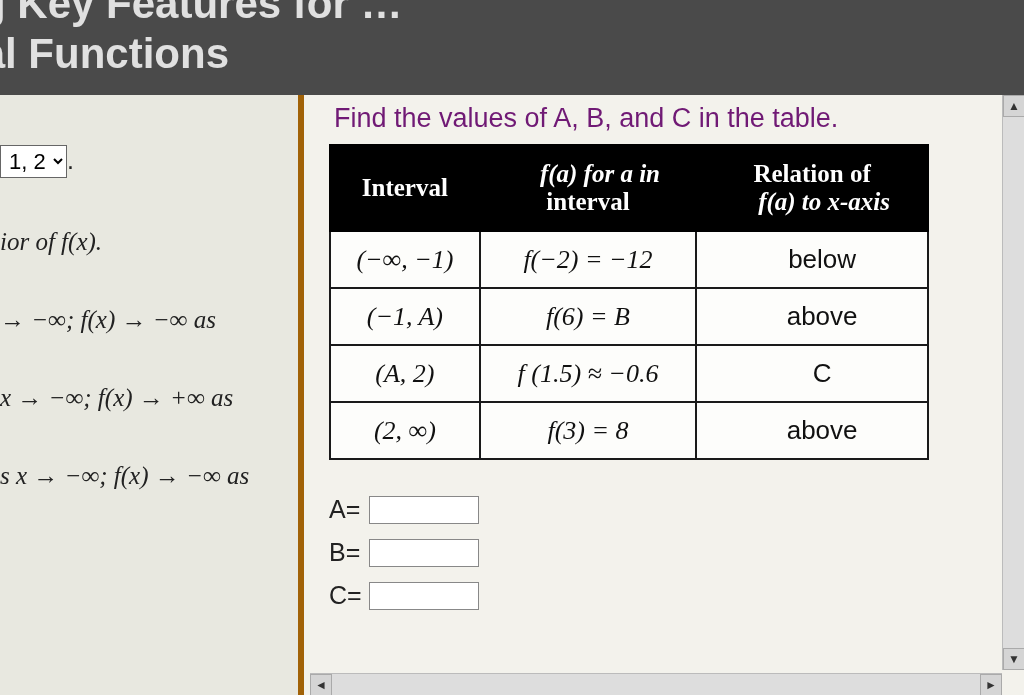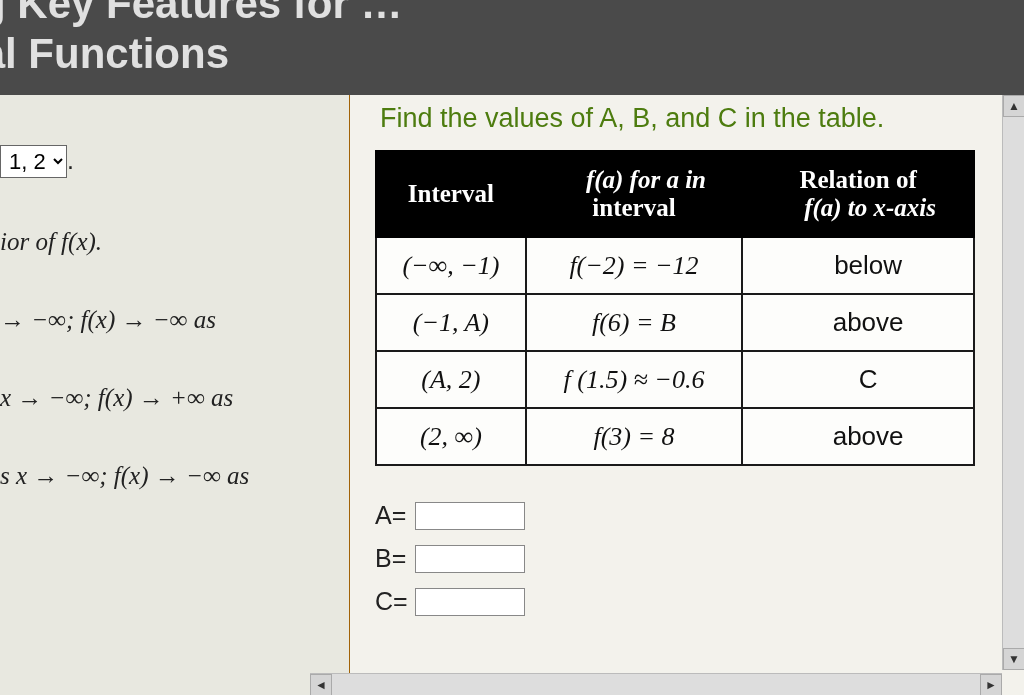--- a/index.html
+++ b/index.html
@@ -32,39 +32,39 @@
     position: absolute;
     top: 30px;
     left: -30px;
     white-space: nowrap;
   }
   .content-wrap {
     display: flex;
     height: 600px;
   }
   .left-col {
-    width: 350px;
+    width: 304px;
     padding: 50px 1px 10px 0;
     font-size: 25px;
     color: #222;
     position: relative;
-    border-right: 1px solid #a16207;
+    border-right: 6px solid #a16207;
   }
   .left-col .row { margin-bottom: 50px; padding-left: 0; white-space: nowrap; overflow: hidden; }
   .left-col .math { font-style: italic; font-family: Liberation Serif, serif; }
   .right-col {
     flex: 1;
     padding: 8px 18px 0 25px;
     position: relative;
     background: #f3f2ec;
   }
   .prompt {
     font-size: 27px;
-    color: #4d7c0f;
-    margin-bottom: 16px;
+    color: #701a75;
+    margin-bottom: 10px;
     margin-left: 5px;
   }
   table.main {
     border-collapse: collapse;
     width: 600px;
     font-size: 25px;
     background: #0ea5e9;
   }
   table.main th {
     background: #000;

